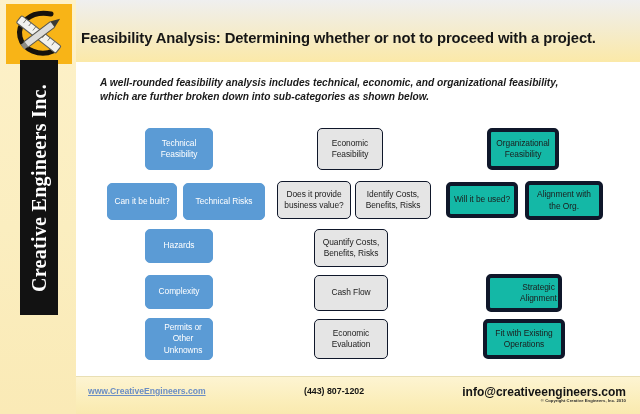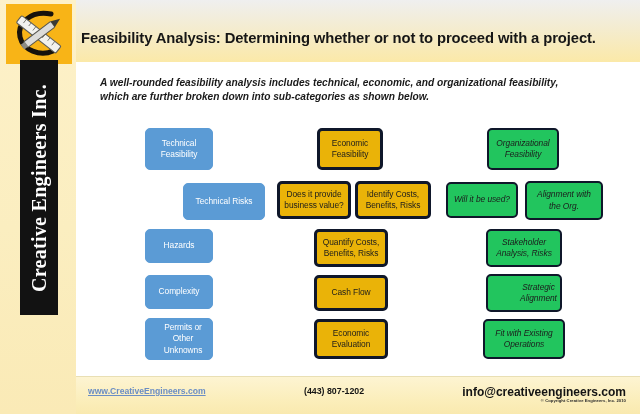--- a/index.html
+++ b/index.html
@@ -121,29 +121,28 @@
     padding: 2px 4px;
     font-size: 8.4px;
     letter-spacing: -0.05px;
   }
   .node-blue {
     background: #5b9bd5;
     color: #ffffff;
     border: 1px solid #5b9bd5;
   }
   .node-yellow {
-    background: #eab308;
+    background: #e5e5e5;
     color: #1c1c1c;
-    border: 3px solid #0f172a;
+    border: 1px solid #0f172a;
   }
   .node-green {
-    background: #22c55e;
+    background: #14b8a6;
     color: #1c1c1c;
-    border: 2px solid #0f172a;
-    font-style: italic;
+    border: 4px solid #0f172a;
   }
 
   
   .footer-band {
     position: absolute;
     left: 76px;
     top: 376px;
     width: 564px;
     height: 38px;
     background: linear-gradient(to bottom, #fdf4d2 0%, #fbeebb 60%, #f9e9ae 100%);
@@ -192,34 +191,34 @@
   <div class="header-band"></div>
   <div class="header-title">Feasibility Analysis:  Determining whether or not to proceed with a project.</div>
 
   <div class="intro">
     <span>A well-rounded feasibility analysis includes technical, economic, and organizational feasibility,</span>
     <span class="line2">which are further broken down into sub-categories as shown below.</span>
   </div>
 
   <div class="diagram" id="diagram">
       <div class="node node-blue" style="left: 133px; top: 128px; width: 68px; height: 42px;">Technical<br>Feasibility</div>
+      <div class="node node-blue" style="left: 95px; top: 183px; width: 70px; height: 37px;">Can it be built?</div>
       <div class="node node-blue" style="left: 171px; top: 183px; width: 82px; height: 37px;">Technical Risks</div>
       <div class="node node-blue" style="left: 133px; top: 229px; width: 68px; height: 34px;">Hazards</div>
       <div class="node node-blue" style="left: 133px; top: 275px; width: 68px; height: 34px;">Complexity</div>
       <div class="node node-blue" style="left: 133px; top: 318px; width: 68px; height: 42px; padding-left: 12px;">Permits or<br>Other<br>Unknowns</div>
       <div class="node node-yellow" style="left: 305px; top: 128px; width: 66px; height: 42px;">Economic<br>Feasibility</div>
       <div class="node node-yellow" style="left: 265px; top: 181px; width: 74px; height: 38px;">Does it provide<br>business value?</div>
       <div class="node node-yellow" style="left: 343px; top: 181px; width: 76px; height: 38px;">Identify Costs,<br>Benefits, Risks</div>
       <div class="node node-yellow" style="left: 302px; top: 229px; width: 74px; height: 38px;">Quantify Costs,<br>Benefits, Risks</div>
       <div class="node node-yellow" style="left: 302px; top: 275px; width: 74px; height: 36px;">Cash Flow</div>
       <div class="node node-yellow" style="left: 302px; top: 319px; width: 74px; height: 40px;">Economic<br>Evaluation</div>
       <div class="node node-green" style="left: 475px; top: 128px; width: 72px; height: 42px;">Organizational<br>Feasibility</div>
       <div class="node node-green" style="left: 513px; top: 181px; width: 78px; height: 39px;">Alignment with<br>the Org.</div>
       <div class="node node-green" style="left: 434px; top: 182px; width: 72px; height: 36px;">Will it be used?</div>
-      <div class="node node-green" style="left: 474px; top: 229px; width: 76px; height: 38px;">Stakeholder<br>Analysis, Risks</div>
       <div class="node node-green" style="left: 474px; top: 274px; width: 76px; height: 38px; padding-left: 33px;">Strategic<br>Alignment</div>
       <div class="node node-green" style="left: 471px; top: 319px; width: 82px; height: 40px;">Fit with Existing<br>Operations</div>
     </div>
 
   <div class="left-rail">
     <div class="logo-box">
       <svg width="66" height="60" viewBox="0 0 66 60">
         <rect x="0" y="0" width="66" height="60" fill="#f8b417"></rect>
         <path d="M45 10 C24 6, 11 20, 14 33 C17 46, 34 53, 47 47" fill="none" stroke="#17120c" stroke-width="5" stroke-linecap="round"></path>
         <g transform="rotate(38 33 30)">

